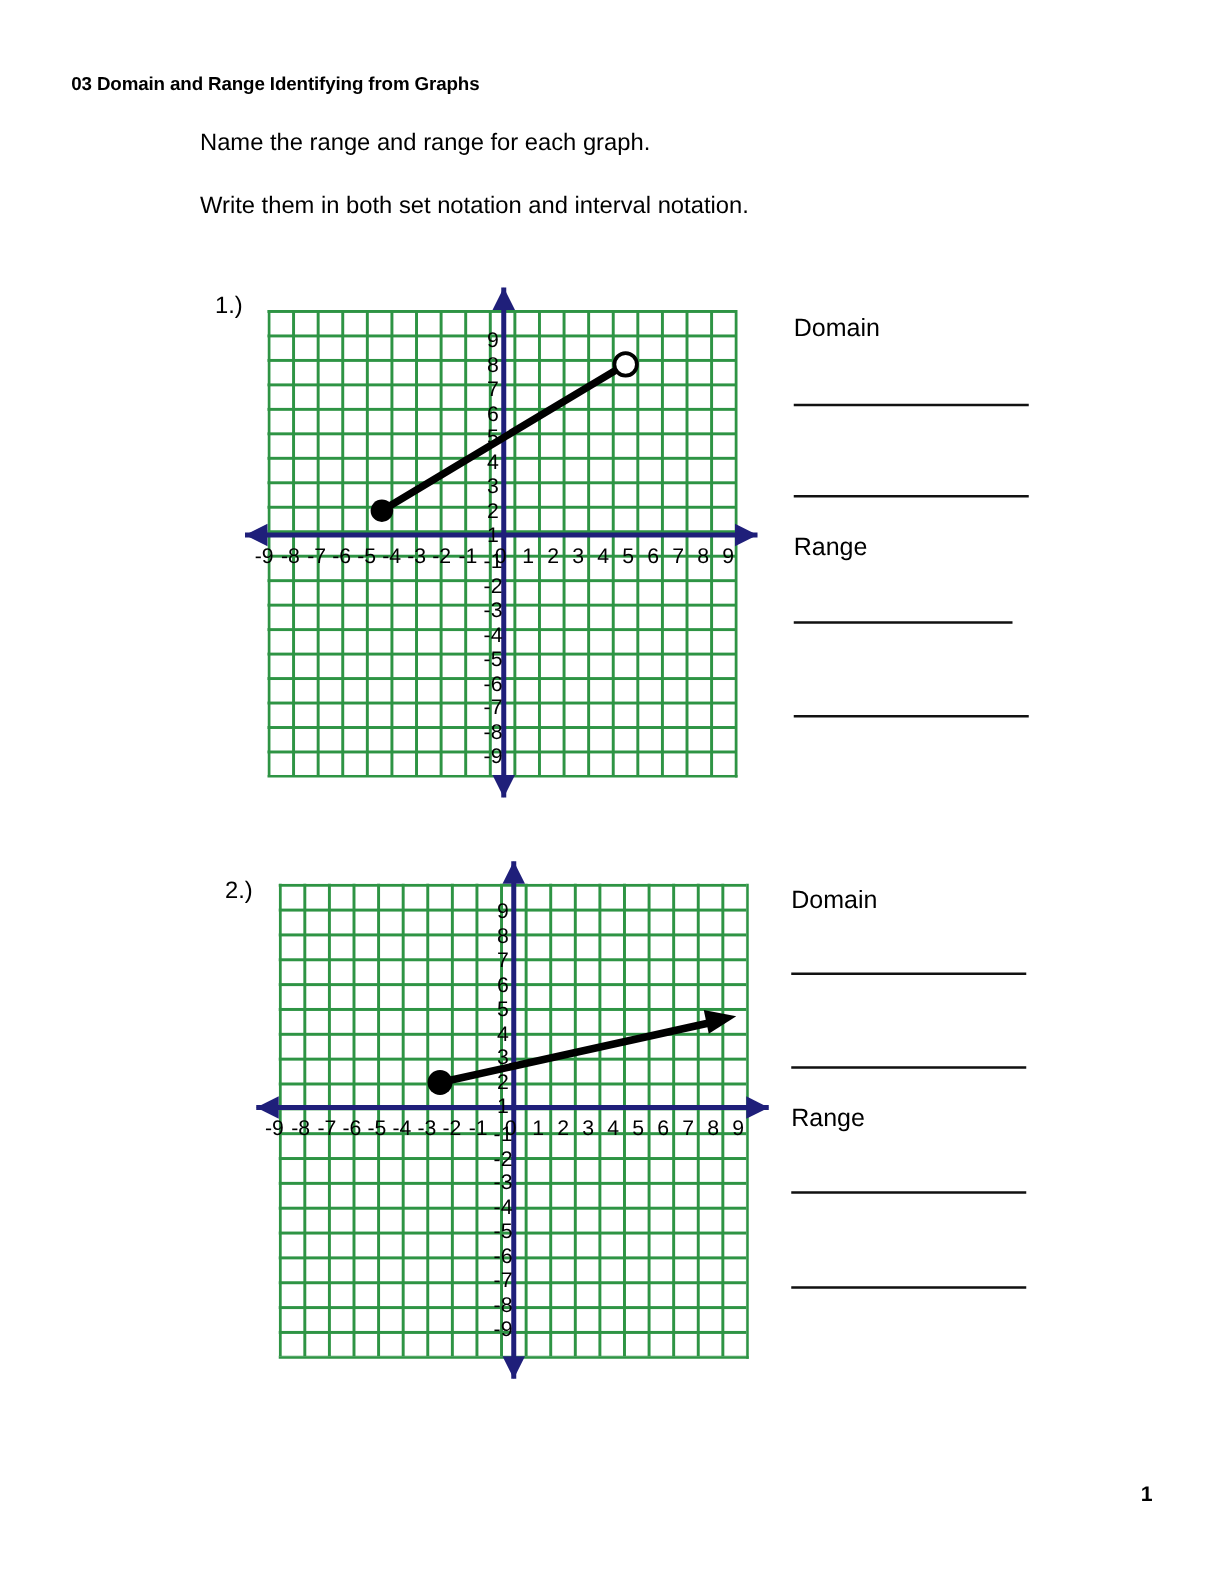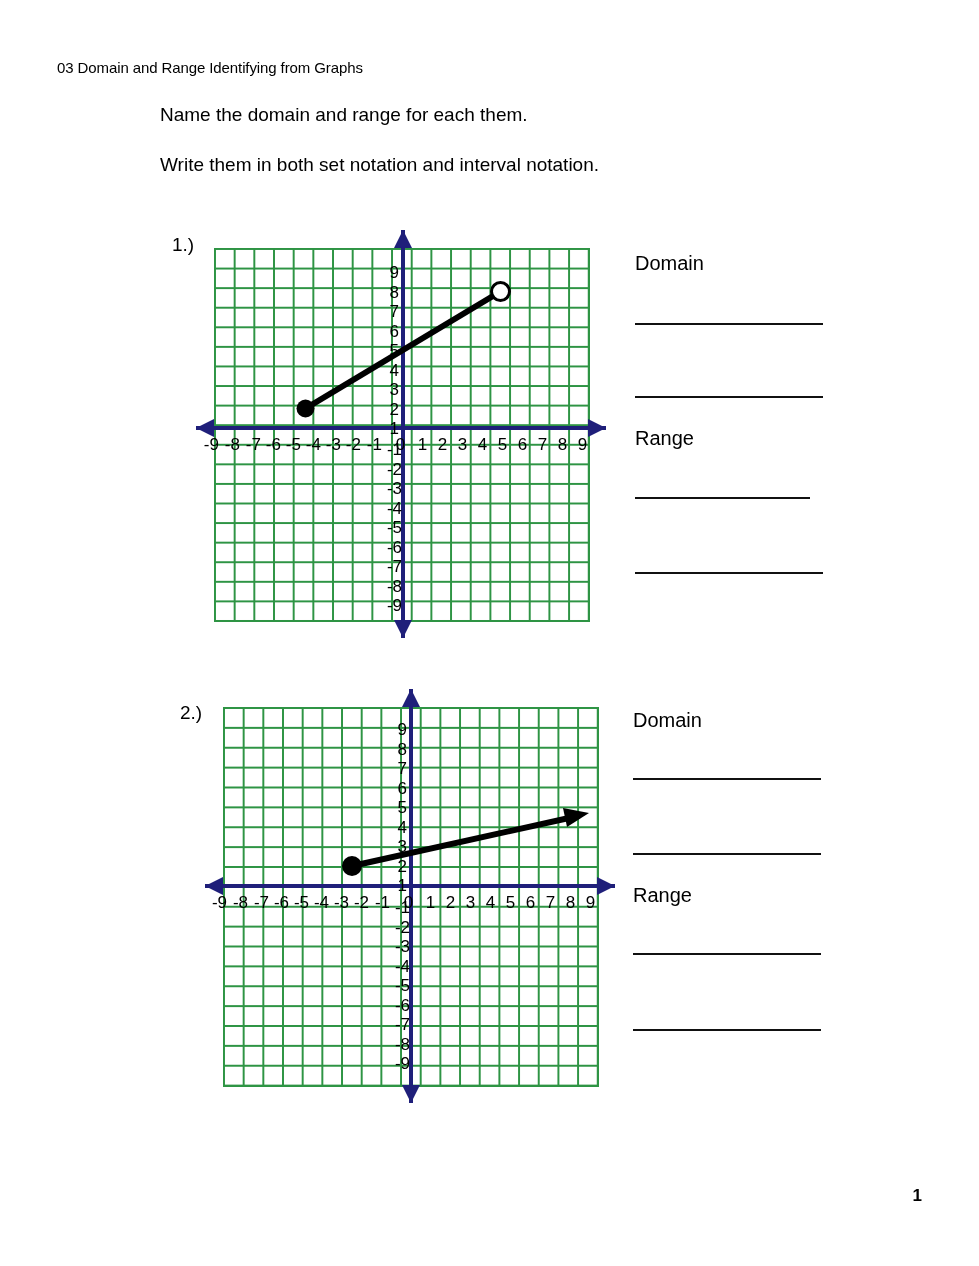--- a/index.html
+++ b/index.html
@@ -15,21 +15,21 @@
     color: #000000;
     overflow: hidden;
   }
 
   
   .doc-title {
     position: absolute;
     left: 57px;
     top: 59px;
     font-size: 15px;
-    font-weight: normal;
+    font-weight: bold;
     letter-spacing: -0.1px;
     white-space: nowrap;
   }
   .instruction {
     position: absolute;
     left: 160px;
     font-size: 19px;
     white-space: nowrap;
   }
   .instruction.line1 { top: 104px; }
@@ -103,21 +103,21 @@
     top: 1186px;
     font-size: 17px;
     font-weight: bold;
   }
 </style>
 </head>
 <body>
 
 <div class="doc-title">03 Domain and Range Identifying from Graphs</div>
 
-<div class="instruction line1">Name the domain and range for each them.</div>
+<div class="instruction line1">Name the range and range for each graph.</div>
 
 <div class="instruction line2">Write them in both set notation and interval notation.</div>
 
 <div class="problem" style="left:0; top:0; width:979px; height:640px;">
 
   <div class="problem-number" style="left:172px; top:234px;">1.)</div>
 
   <div class="graph" id="graph-1" style="left:214px; top:248px; width:374px; height:372px;">
 
     <div class="grid-bg"></div>

